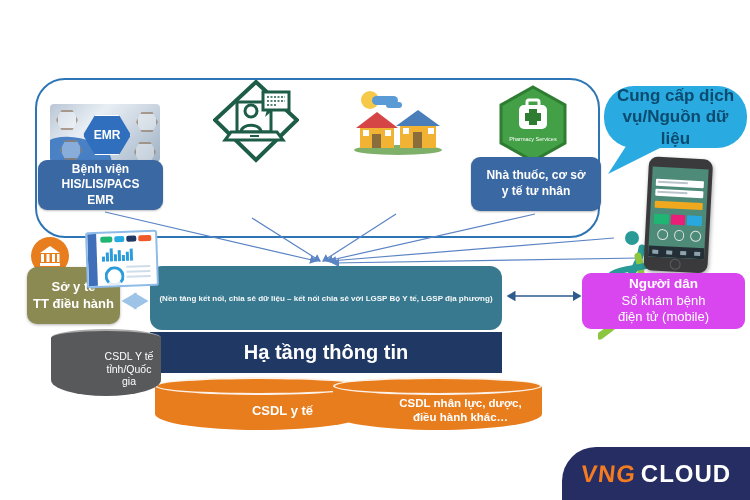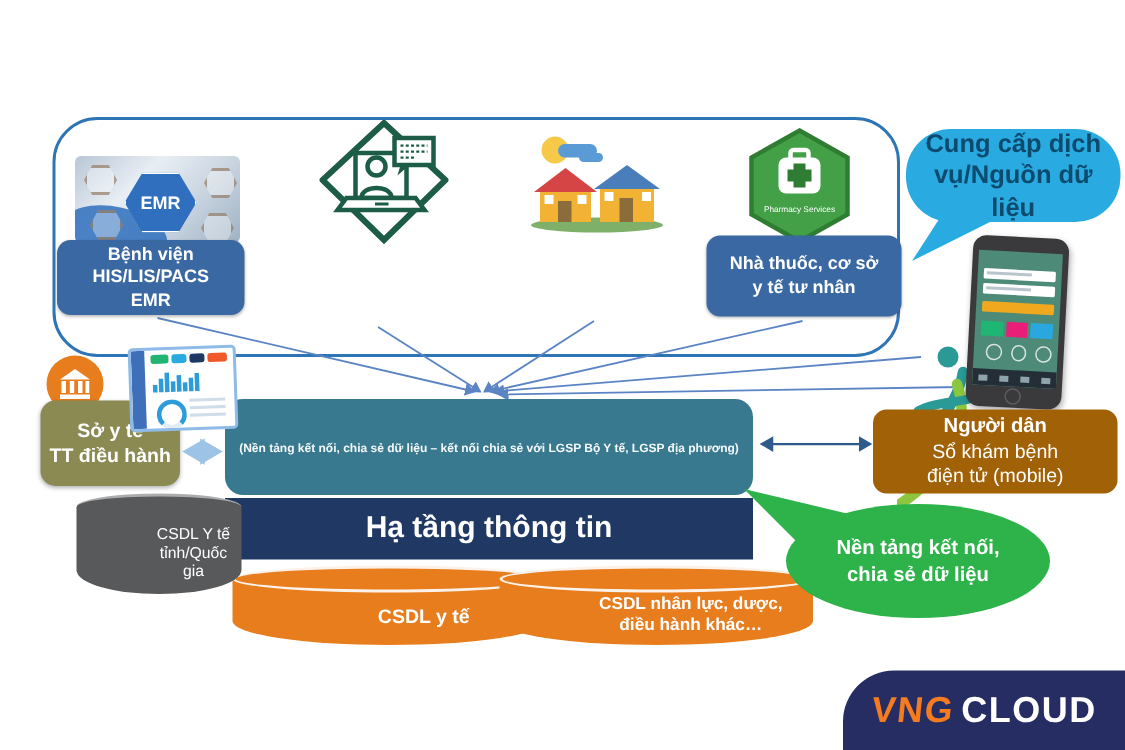--- a/index.html
+++ b/index.html
@@ -71,21 +71,21 @@
   
   .bubble-blue-wrap{left:600px;top:82px;width:150px;height:100px;z-index:5;}
   .bubble-blue{position:absolute;left:4px;top:4px;width:143px;height:62px;background:#29ABE2;
                border-radius:30px;display:flex;align-items:center;justify-content:center;text-align:center;
                color:#0c4a6e;font-weight:bold;font-size:17px;line-height:1.25;}
   .bubble-green-wrap{left:488px;top:316px;width:220px;height:102px;z-index:5;}
   .bubble-green{position:absolute;left:36px;top:20px;width:176px;height:76px;background:#2DB34A;
                 border-radius:50%;display:flex;align-items:center;justify-content:center;text-align:center;
                 color:#fff;font-weight:bold;font-size:13.5px;line-height:1.3;}
   
-  .citizen-box{left:582px;top:273px;width:163px;height:56px;background:#a16207;border-radius:9px;z-index:4;
+  .citizen-box{left:582px;top:273px;width:163px;height:56px;background:#d946ef;border-radius:9px;z-index:4;
                display:flex;flex-direction:column;align-items:center;justify-content:center;color:#fff;
                font-size:13px;line-height:1.25;text-align:center;}
   .citizen-box b{font-size:13.5px;}
   .phone-wrap{left:640px;top:158px;width:80px;height:122px;z-index:4;transform:rotate(3deg);}
   .phone-frame{position:absolute;left:6px;top:0;width:64px;height:114px;background:#3A3A3C;
                border-radius:9px;box-shadow:1px 2px 4px rgba(0,0,0,.35);}
   .phone-screen{position:absolute;left:4px;top:10px;width:56px;height:90px;background:#4E8A78;overflow:hidden;}
   .p-row{position:absolute;left:4px;width:48px;height:7px;background:#fff;border-radius:1px;}
   .p-row i{position:absolute;left:2px;top:2px;width:30px;height:2px;background:#b9c4cc;}
   .p-btn{position:absolute;left:4px;top:34px;width:48px;height:7px;background:#F0A81E;border-radius:1px;}
@@ -314,28 +314,19 @@
       </div>
       <div class="p-home"></div>
     </div>
   </div>
   <div class="abs citizen-box">
     <b>Người dân</b>
     <span class="ml">Sổ khám bệnh
 điện tử (mobile)</span>
   </div>
 
-  <div class="abs bubble-green-wrap">
-    <svg width="220" height="102" style="position:absolute;left:0;top:0;">
-      <polygon points="8,10 92,30 60,62" fill="#2DB34A"></polygon>
-    </svg>
-    <div class="bubble-green">
-      <span class="ml">Nền tảng kết nối,
-chia sẻ dữ liệu</span>
-    </div>
-  </div>
 
   <div class="abs logo">
     <span class="vng">VNG</span>
     <span class="cloud">CLOUD</span>
   </div>
 
 </div>
 
 </body></html>

